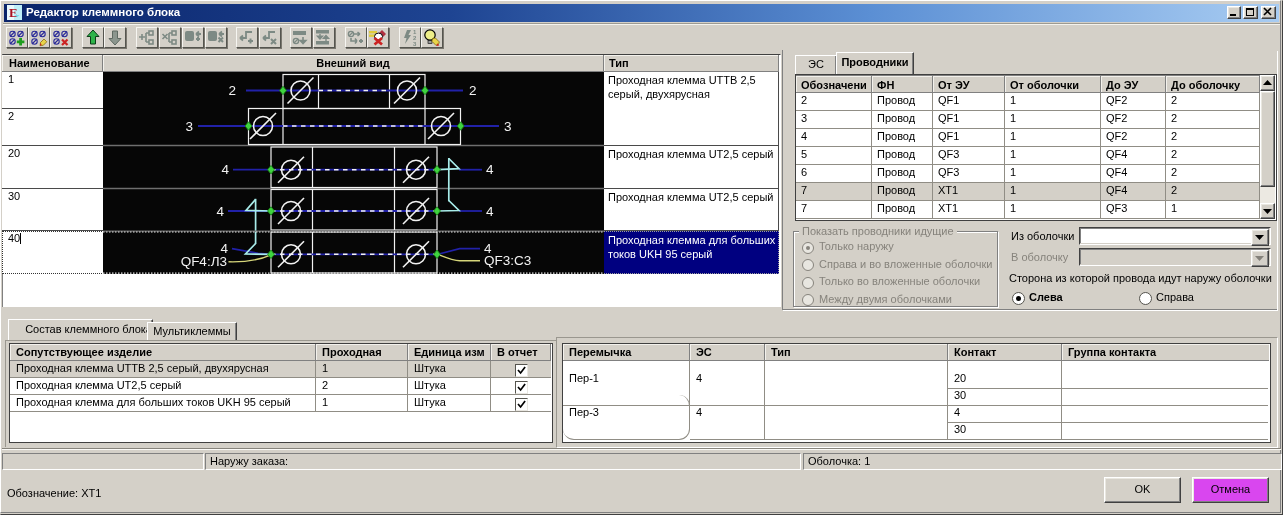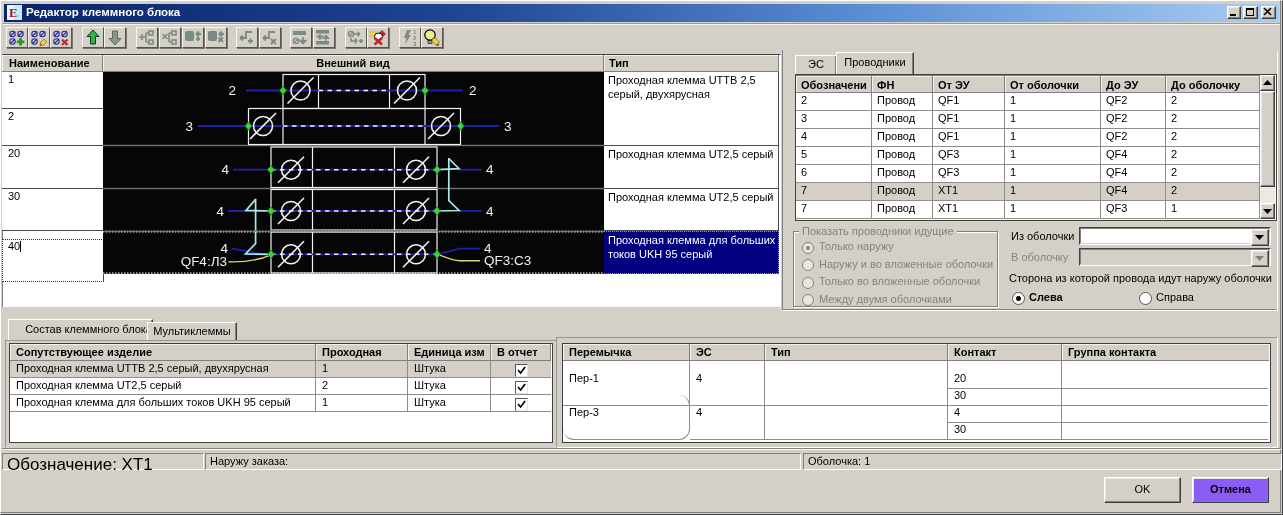--- a/index.html
+++ b/index.html
@@ -168,21 +168,21 @@
 <div class="abs" style="left:2px;top:54px;width:777px;height:252px;background:#ffffff;border-top:1px solid #404040;border-left:1px solid #808080;border-right:1px solid #fff;"></div>
 
 <div class="cell hdr" style="left:2px;top:55px;width:101px;height:17px;padding:2px 0 0 7px;">Наименование</div>
 <div class="cell hdr" style="left:103px;top:55px;width:501px;height:17px;padding-top:2px;text-align:center;">Внешний вид</div>
 <div class="cell hdr" style="left:604px;top:55px;width:175px;height:17px;padding:2px 0 0 5px;">Тип</div>
 
 <div class="cell" style="left:2px;top:72px;width:102px;height:37px;background:#fff;border-bottom:1px solid #4a4a4a;border-right:1px solid #4a4a4a;padding:1px 0 0 6px;">1</div>
 <div class="cell" style="left:2px;top:109px;width:102px;height:37px;background:#fff;border-bottom:1px solid #4a4a4a;border-right:1px solid #4a4a4a;padding:1px 0 0 6px;">2</div>
 <div class="cell" style="left:2px;top:146px;width:102px;height:43px;background:#fff;border-bottom:1px solid #4a4a4a;border-right:1px solid #4a4a4a;padding:1px 0 0 6px;">20</div>
 <div class="cell" style="left:2px;top:189px;width:102px;height:42px;background:#fff;border-bottom:1px solid #4a4a4a;border-right:1px solid #4a4a4a;padding:1px 0 0 6px;">30</div>
-<div class="cell" style="left:2px;top:231px;width:102px;height:43px;background:#fff;border:1px dotted #333;border-right:1px solid #4a4a4a;padding:0 0 0 5px;margin-top:8px;">40<span style="display:inline-block;width:1px;height:11px;background:#000;vertical-align:-2px;"></span></div>
+<div class="cell" style="left:2px;top:231px;width:102px;height:43px;background:#fff;border:1px dotted #333;border-right:1px solid #4a4a4a;padding:0 0 0 5px;">40<span style="display:inline-block;width:1px;height:11px;background:#000;vertical-align:-2px;"></span></div>
 
 <div class="cell" style="left:604px;top:72px;width:175px;height:74px;background:#fff;border-bottom:1px solid #4a4a4a;border-right:1px solid #4a4a4a;padding:1px 0 0 4px;white-space:normal;line-height:14px;">Проходная клемма UTTB 2,5 серый, двухярусная</div>
 <div class="cell" style="left:604px;top:146px;width:175px;height:43px;background:#fff;border-bottom:1px solid #4a4a4a;border-right:1px solid #4a4a4a;padding:1px 0 0 4px;white-space:normal;line-height:14px;">Проходная клемма UT2,5 серый</div>
 <div class="cell" style="left:604px;top:189px;width:175px;height:42px;background:#fff;border-bottom:1px solid #4a4a4a;border-right:1px solid #4a4a4a;padding:1px 0 0 4px;white-space:normal;line-height:14px;">Проходная клемма UT2,5 серый</div>
 <div class="cell" style="left:604px;top:231px;width:175px;height:43px;background:#000080;color:#fff;border:1px dotted #9a9a9a;border-left:none;padding:1px 0 0 4px;white-space:normal;line-height:14px;">Проходная клемма для больших токов UKH 95 серый</div>
 <svg class="abs" style="left:103px;top:72px;" width="501" height="202" viewBox="0 0 501 202">
  <rect x="0" y="0" width="501" height="202" fill="#060606"></rect>
  <g stroke="#6e6e6e" stroke-width="1.6">
   <line x1="0" y1="73.5" x2="501" y2="73.5"></line>
   <line x1="0" y1="116.5" x2="501" y2="116.5"></line>
@@ -299,21 +299,21 @@
  <line x1="0" y1="159.2" x2="501" y2="159.2" stroke="#6e6e6e" stroke-width="1.2"></line>
  <g stroke="#e8e8e8" stroke-width="1.2" stroke-dasharray="1.5,1.5">
   <line x1="0" y1="160" x2="501" y2="160"></line>
   <line x1="0" y1="201.2" x2="501" y2="201.2"></line>
  </g>
 </svg>
 
 <div class="abs" style="left:782px;top:50px;width:494px;height:259px;background:#d4d0c8;border-left:1px solid #808080;border-bottom:1px solid #808080;box-shadow:1px 1px 0 #fff;"></div>
 
 <div class="abs" style="left:795px;top:55px;width:40px;height:18px;background:#d4d0c8;border:1px solid;border-color:#fff #404040 #d4d0c8 #fff;box-shadow:inset -1px 0 0 #808080;text-align:center;padding-top:2px;">ЭС</div>
-<div class="abs" style="left:836px;top:52px;width:76px;height:22px;background:#d4d0c8;border:1px solid;border-color:#fff #404040 #d4d0c8 #fff;box-shadow:inset -1px 0 0 #808080;text-align:center;padding-top:3px;">Проводники</div>
+<div class="abs" style="left:836px;top:52px;width:76px;height:22px;background:#d4d0c8;border:1px solid;border-color:#fff #404040 #d4d0c8 #fff;box-shadow:inset -1px 0 0 #808080;text-align:center;padding-top:3px;font-weight:bold;">Проводники</div>
 
 <div class="abs" style="left:795px;top:74px;width:480px;height:145px;background:#fff;border:1px solid #404040;"></div>
 <div class="cell hdr" style="left:796px;top:75px;width:76px;height:18px;padding:3px 0 0 5px;border-top:1px solid #808080;">Обозначени</div>
 <div class="cell hdr" style="left:872px;top:75px;width:61px;height:18px;padding:3px 0 0 5px;border-top:1px solid #808080;">ФН</div>
 <div class="cell hdr" style="left:933px;top:75px;width:72px;height:18px;padding:3px 0 0 5px;border-top:1px solid #808080;">От ЭУ</div>
 <div class="cell hdr" style="left:1005px;top:75px;width:96px;height:18px;padding:3px 0 0 5px;border-top:1px solid #808080;">От оболочки</div>
 <div class="cell hdr" style="left:1101px;top:75px;width:65px;height:18px;padding:3px 0 0 5px;border-top:1px solid #808080;">До ЭУ</div>
 <div class="cell hdr" style="left:1166px;top:75px;width:94px;height:18px;padding:3px 0 0 5px;border-top:1px solid #808080;">До оболочку</div>
 <div id="condrows">
 <style>
@@ -390,21 +390,21 @@
     <path d="M4.5 5 L9 0 L0 0 Z" fill="#000"></path>
   </svg>
 
 <div class="gb" style="left:793px;top:231px;width:203px;height:74px;"></div>
 <div class="abs" style="left:799px;top:225px;background:#d4d0c8;padding:0 3px;color:#86837c;">Показать проводники идущие</div>
 <div id="radios1" style="color:#86837c;">
 <div class="abs" style="left:802px;top:242px;width:10px;height:10px;border-radius:50%;background:#e8e6e0;border:1px solid #86837c;"></div>
 <div class="abs" style="left:806px;top:246px;width:4px;height:4px;border-radius:50%;background:#86837c;"></div>
 <div class="abs" style="left:819px;top:240px;">Только наружу</div>
 <div class="abs" style="left:802px;top:259px;width:10px;height:10px;border-radius:50%;background:#e8e6e0;border:1px solid #86837c;"></div>
-<div class="abs" style="left:819px;top:258px;">Наружу и во вложенные оболочки</div>
+<div class="abs" style="left:819px;top:258px;">Справа и во вложенные оболочки</div>
 <div class="abs" style="left:802px;top:277px;width:10px;height:10px;border-radius:50%;background:#e8e6e0;border:1px solid #86837c;"></div>
 <div class="abs" style="left:819px;top:275px;">Только во вложенные оболочки</div>
 <div class="abs" style="left:802px;top:294px;width:10px;height:10px;border-radius:50%;background:#e8e6e0;border:1px solid #86837c;"></div>
 <div class="abs" style="left:819px;top:293px;">Между двумя оболочками</div>
 </div>
 
 <div class="abs" style="left:1011px;top:230px;">Из оболочки</div>
 <div class="abs sunken2" style="left:1079px;top:227px;width:190px;height:16px;background:#fff;"></div>
 <div class="abs raised" style="left:1251px;top:229px;width:16px;height:15px;background:#d4d0c8;"></div>
 <svg class="abs" style="left:1255px;top:235px;" width="9" height="5">
@@ -497,23 +497,23 @@
 <div class="jc" style="left:1062px;top:361px;width:200px;height:16px;border-right:none!important;"></div>
 <div class="jc" style="left:1062px;top:378px;width:200px;height:16px;border-right:none!important;"></div>
 <div class="jc" style="left:1062px;top:395px;width:200px;height:16px;border-right:none!important;"></div>
 <div class="jc" style="left:1062px;top:412px;width:200px;height:16px;border-right:none!important;"></div>
 </div>
 
 <div class="abs" style="left:2px;top:448px;width:1279px;height:1px;background:#87847c;"></div>
 <div class="abs" style="left:2px;top:449px;width:1279px;height:1px;background:#fbfaf7;"></div>
 
 <div class="abs sunken" style="left:2px;top:453px;width:200px;height:15px;background:#d4d0c8;">
-    <div style="padding:1px 0 0 4px;font-size:17px;">Обозначение: XT1</div>
+    <div style="padding:1px 0 0 4px;font-size:11px;margin-top:32px;">Обозначение: XT1</div>
   </div>
 <div class="abs sunken" style="left:205px;top:453px;width:594px;height:15px;background:#d4d0c8;">
     <div style="padding:1px 0 0 4px;font-size:11px;">Наружу заказа:</div>
   </div>
 <div class="abs sunken" style="left:803px;top:453px;width:477px;height:15px;background:#d4d0c8;">
     <div style="padding:1px 0 0 4px;font-size:11px;">Оболочка: 1</div>
   </div>
 
 <div class="abs raised" style="left:1104px;top:477px;width:75px;height:24px;background:#d4d0c8;text-align:center;line-height:22px;">OK</div>
-<div class="abs raised" style="left:1192px;top:477px;width:75px;height:24px;background:#8b5cf6;text-align:center;line-height:22px;font-weight:bold;">Отмена</div>
+<div class="abs raised" style="left:1192px;top:477px;width:75px;height:24px;background:#d946ef;text-align:center;line-height:22px;">Отмена</div>
 
 </body></html>

